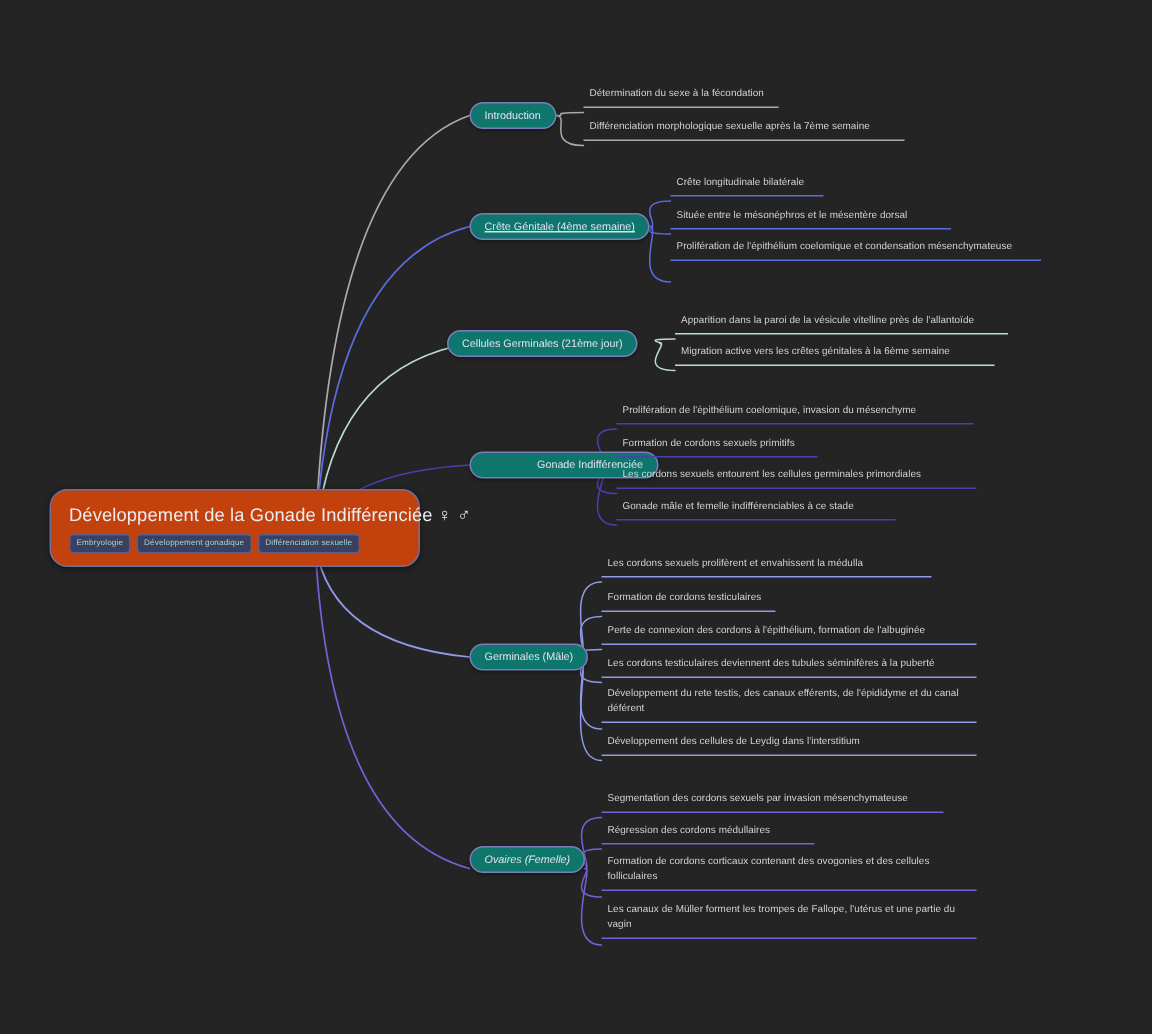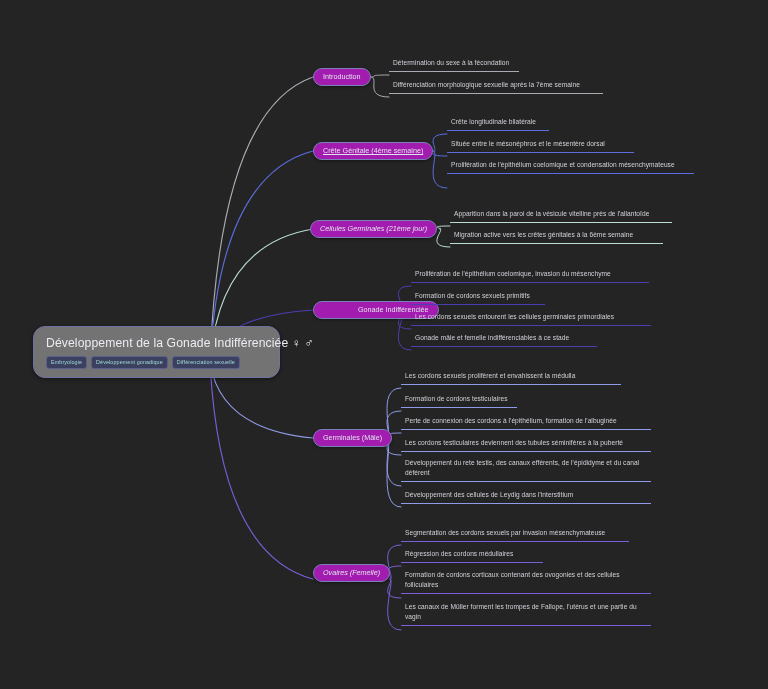--- a/index.html
+++ b/index.html
@@ -32,21 +32,21 @@
     pointer-events: none;
   }
 
   
   .root-node {
     position: absolute;
     left: 33px;
     top: 326px;
     width: 247px;
     box-sizing: border-box;
-    background: #737373;
+    background: #c2410c;
     border: 1px solid #6f72a0;
     border-radius: 12px;
     padding: 9px 12px 8px 12px;
     box-shadow: 0 1px 4px rgba(0,0,0,0.45);
   }
   .root-title {
     font-size: 12.2px;
     color: #ececf2;
     letter-spacing: .1px;
     white-space: nowrap;
@@ -65,21 +65,21 @@
     border: 1px solid #5a5f8c;
     color: #9fd9d2;
     white-space: nowrap;
     letter-spacing: .1px;
   }
 
   
   .branch-node {
     position: absolute;
     box-sizing: border-box;
-    background: #a21caf;
+    background: #0f766e;
     border: 1px solid #7b7fb8;
     border-radius: 11px;
     padding: 4px 9px;
     font-size: 7.2px;
     line-height: 1.1;
     color: #e2e2ec;
     white-space: nowrap;
     box-shadow: 0 1px 3px rgba(0,0,0,0.4);
   }
 
@@ -161,21 +161,21 @@
         <div class="leaf-rule" style="background: rgb(90, 110, 224);"></div>
       </div>
       <div class="leaf" style="left: 447px; top: 139px; width: 187px;">
         <div class="leaf-text">Située entre le mésonéphros et le mésentère dorsal</div>
         <div class="leaf-rule" style="background: rgb(90, 110, 224);"></div>
       </div>
       <div class="leaf" style="left: 447px; top: 160px; width: 247px;">
         <div class="leaf-text">Prolifération de l'épithélium coelomique et condensation mésenchymateuse</div>
         <div class="leaf-rule" style="background: rgb(90, 110, 224);"></div>
       </div>
-      <div class="branch-node" style="left: 310px; top: 220px; font-style: italic;">Cellules Germinales (21ème jour)</div>
+      <div class="branch-node" style="left: 298px; top: 220px;">Cellules Germinales (21ème jour)</div>
       <div class="leaf" style="left: 450px; top: 209px; width: 222px;">
         <div class="leaf-text">Apparition dans la paroi de la vésicule vitelline près de l'allantoïde</div>
         <div class="leaf-rule" style="background: rgb(185, 221, 208);"></div>
       </div>
       <div class="leaf" style="left: 450px; top: 230px; width: 213px;">
         <div class="leaf-text">Migration active vers les crêtes génitales à la 6ème semaine</div>
         <div class="leaf-rule" style="background: rgb(185, 221, 208);"></div>
       </div>
       <div class="branch-node" style="left: 313px; top: 301px; padding-left: 44px;">Gonade Indifférenciée</div>
       <div class="leaf" style="left: 411px; top: 269px; width: 238px;">

